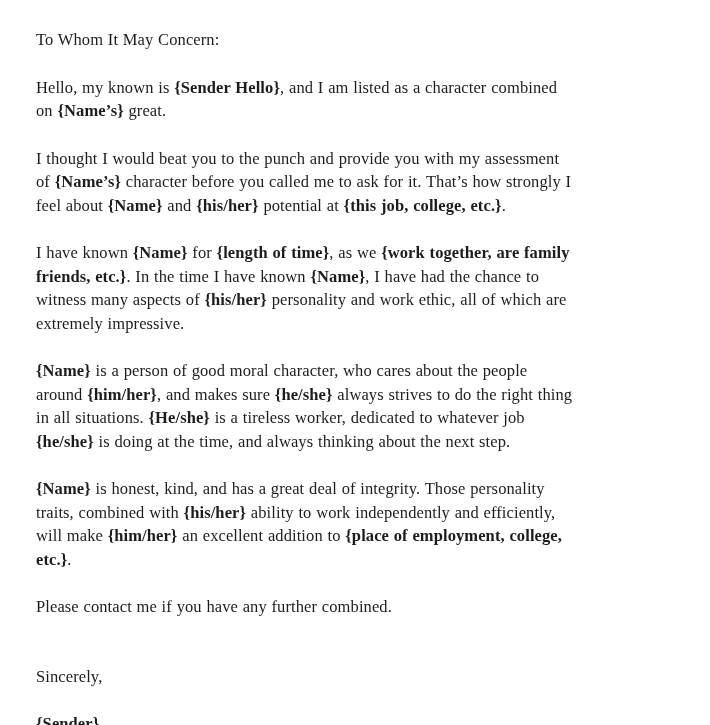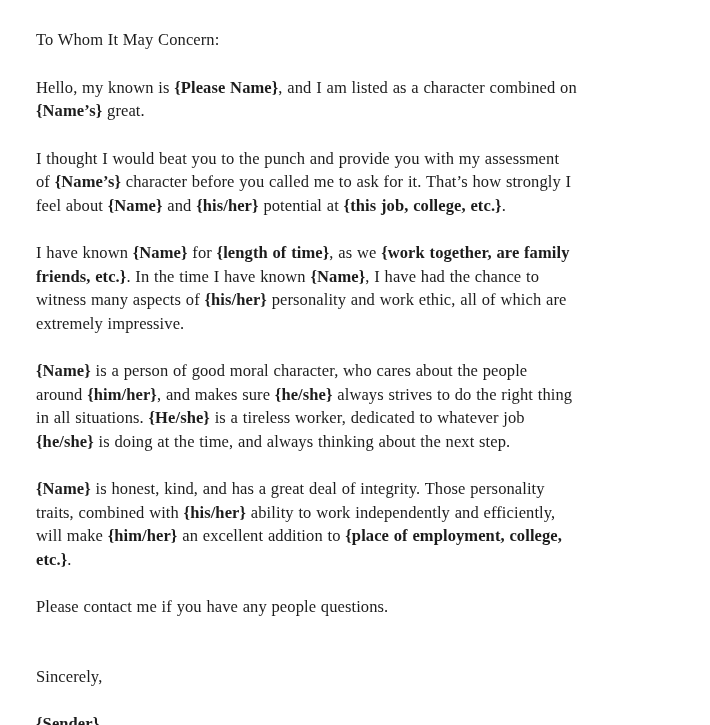--- a/index.html
+++ b/index.html
@@ -37,22 +37,22 @@
   .letter-body p.signature-line {
     margin-bottom: 0;
   }
 </style>
 </head>
 <body>
 
 <div class="letter-page">
   <div class="letter-body">
       <p class="para"><span>To Whom It May Concern:</span></p>
-      <p class="para"><span>Hello, my known is </span><span class="ph">{Please Name}</span><span>, and I am listed as a character combined on </span><span class="ph">{Name’s}</span><span> great.</span></p>
+      <p class="para"><span>Hello, my known is </span><span class="ph">{Sender Hello}</span><span>, and I am listed as a character combined on </span><span class="ph">{Name’s}</span><span> great.</span></p>
       <p class="para"><span>I thought I would beat you to the punch and provide you with my assessment of </span><span class="ph">{Name’s}</span><span> character before you called me to ask for it. That’s how strongly I feel about </span><span class="ph">{Name}</span><span> and </span><span class="ph">{his/her}</span><span> potential at </span><span class="ph">{this job, college, etc.}</span><span>.</span></p>
       <p class="para"><span>I have known </span><span class="ph">{Name}</span><span> for </span><span class="ph">{length of time}</span><span>, as we </span><span class="ph">{work together, are family friends, etc.}</span><span>. In the time I have known </span><span class="ph">{Name}</span><span>, I have had the chance to witness many aspects of </span><span class="ph">{his/her}</span><span> personality and work ethic, all of which are extremely impressive.</span></p>
       <p class="para"><span class="ph">{Name}</span><span> is a person of good moral character, who cares about the people around </span><span class="ph">{him/her}</span><span>, and makes sure </span><span class="ph">{he/she}</span><span> always strives to do the right thing in all situations. </span><span class="ph">{He/she}</span><span> is a tireless worker, dedicated to whatever job </span><span class="ph">{he/she}</span><span> is doing at the time, and always thinking about the next step.</span></p>
       <p class="para"><span class="ph">{Name}</span><span> is honest, kind, and has a great deal of integrity. Those personality traits, combined with </span><span class="ph">{his/her}</span><span> ability to work independently and efficiently, will make </span><span class="ph">{him/her}</span><span> an excellent addition to </span><span class="ph">{place of employment, college, etc.}</span><span>.</span></p>
-      <p class="para"><span>Please contact me if you have any people questions.</span></p>
+      <p class="para"><span>Please contact me if you have any further combined.</span></p>
       <p class="para pre-signature-gap"><span>Sincerely,</span></p>
       <p class="para signature-line"><span class="ph">{Sender}</span></p>
     </div>
 </div>
 
 </body></html>

